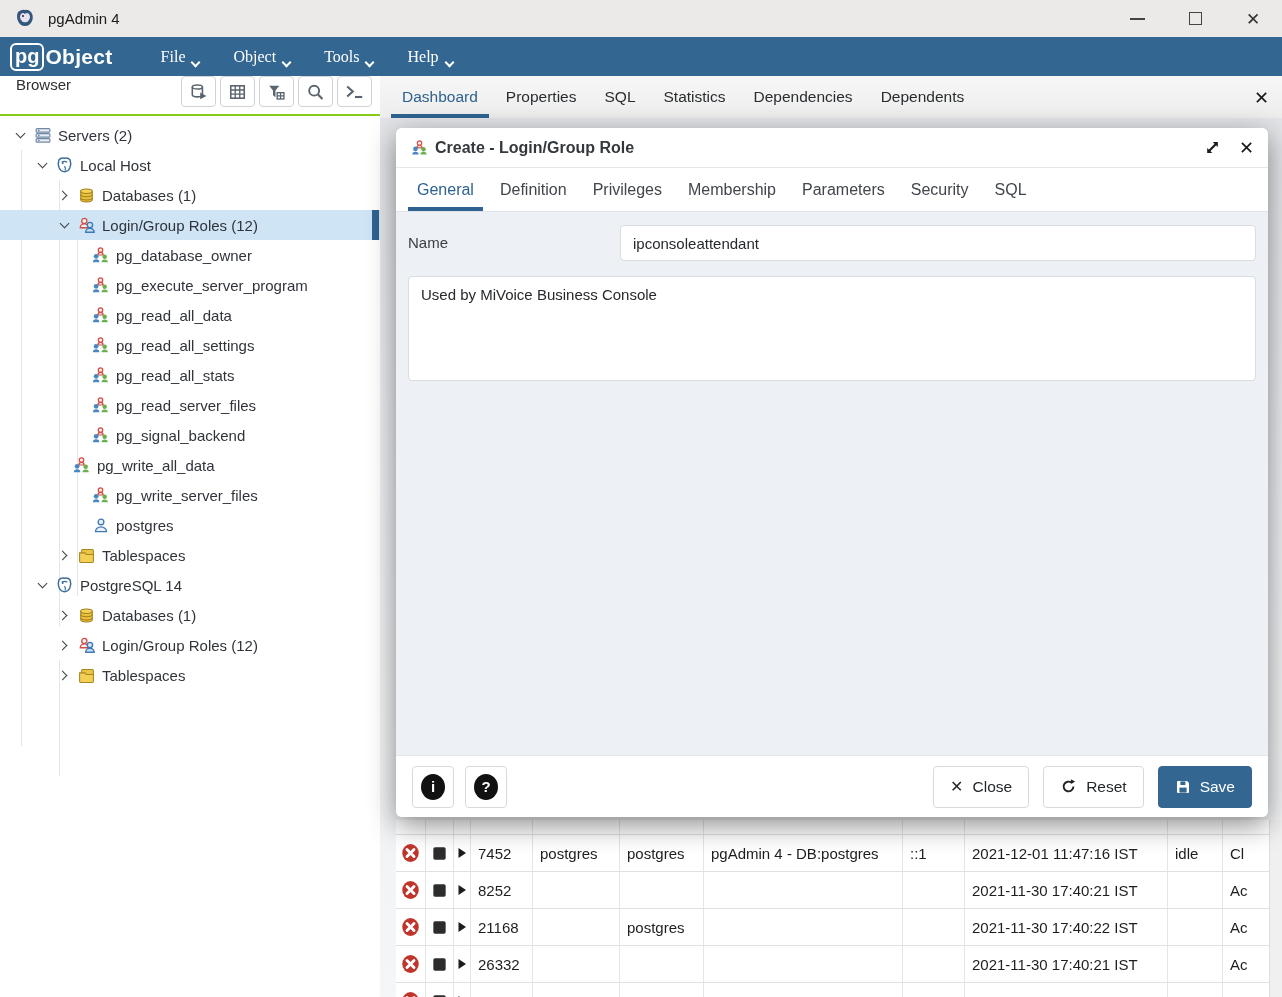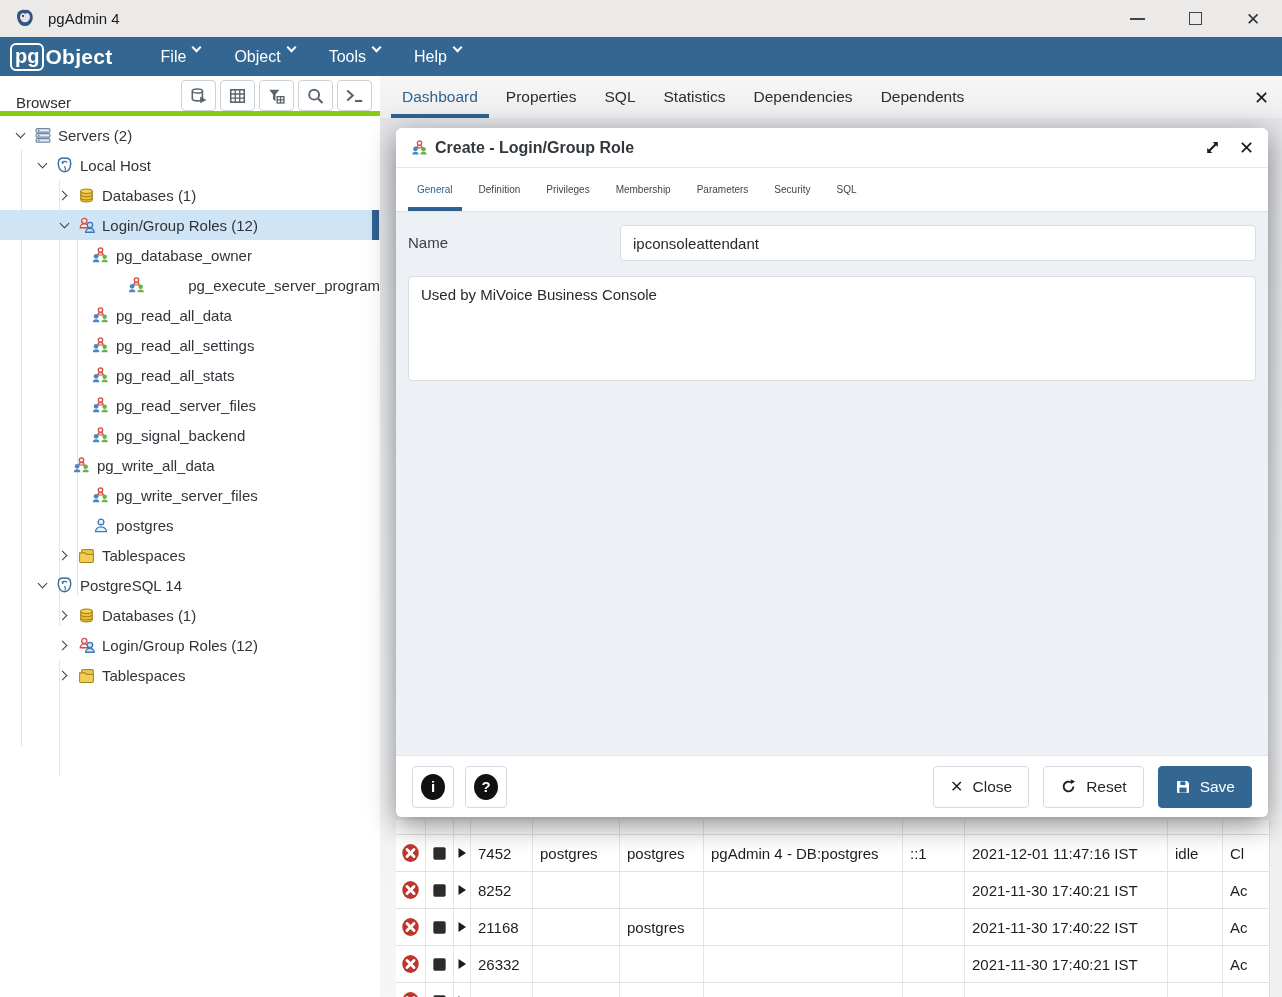--- a/index.html
+++ b/index.html
@@ -15,27 +15,27 @@
   .wbtn { width:58px; height:100%; display:flex; align-items:center; justify-content:center; color:#333; }
   .glyph-min { width:15px; border-top:2px solid #444; display:inline-block; }
   .glyph-max { width:13px; height:13px; border:1.5px solid #444; display:inline-block; }
   .glyph-x { font-family:"DejaVu Sans", sans-serif; font-size:17px; color:#333; }
 
   
   .menubar { height:39px; background:var(--accent,#336791); display:flex; align-items:center; padding-left:10px; }
   .brand { display:flex; align-items:center; margin-right:48px; }
   .brand .pgbox { border:2.5px solid #fff; border-radius:6px; color:#fff; font-weight:bold; font-size:20px; padding:0 3px 2px 3px; line-height:22px; }
   .brand .admin { color:#fff; font-weight:bold; font-size:21px; letter-spacing:.3px; margin-left:1px; }
-  .menu-item { color:#fff; font-size:16px; font-weight:500; margin-right:34px; display:flex; align-items:flex-start; cursor:default; }
+  .menu-item { color:#fff; font-size:16px; font-weight:500; margin-right:34px; display:flex; align-items:flex-end; cursor:default;font-family:Liberation Serif, serif; }
   .chev-w { width:7px; height:7px; border-right:2px solid #fff; border-bottom:2px solid #fff; transform:rotate(45deg); margin-left:7px; margin-top:-4px; }
 
   
   .workspace { position:absolute; top:76px; left:0; right:0; bottom:0; display:flex; }
   .sidebar { width:380px; background:#fff; position:relative; flex:none; }
-  .sidebar-header { height:40px; display:flex; align-items:flex-end; padding:0 8px 0 16px; border-bottom:5px solid #84cc16; }
+  .sidebar-header { height:40px; display:flex; align-items:flex-start; padding:0 8px 0 16px; border-bottom:2px solid #84cc16; }
   .sidebar-title { font-size:15px; color:#2e2e2e; }
   .side-toolbar { margin-left:auto; display:flex; gap:4px; }
   .tool-btn { width:35px; height:31px; background:#fff; border:1px solid #cfd3d8; border-radius:4px; display:flex; align-items:center; justify-content:center; }
 
   .tree { position:relative; padding-top:4px; }
   .guide { position:absolute; width:1px; background:#e2e5e9; }
   .trow { height:30px; display:flex; align-items:center; font-size:15px; color:#30343a; position:relative; cursor:default; }
   .trow.selected { background:var(--selection,#cfe4f5); }
   .trow.selected::after { content:""; position:absolute; right:1px; top:0; bottom:0; width:7px; background:#2e6290; }
   .chevslot { width:20px; display:flex; align-items:center; justify-content:center; flex:none; }
@@ -62,21 +62,21 @@
   .acell.center { justify-content:center; padding-left:0; }
   .act-scroll { position:absolute; right:0; top:702px; width:13px; height:177px; background:#f0f0f0; border-left:1px solid #dedede; }
 
   
   .dialog { position:absolute; left:396px; top:128px; width:872px; height:689px; background:#edf0f4; border-radius:6px; box-shadow:0 8px 28px rgba(0,0,0,.45); display:flex; flex-direction:column; }
   .dlg-header { height:40px; background:#fff; border-radius:6px 6px 0 0; border-bottom:1px solid #e4e7ea; display:flex; align-items:center; padding:0 14px; flex:none; }
   .dlg-title { font-size:16px; font-weight:bold; color:#33383d; margin-left:6px; }
   .dlg-ctrl { margin-left:auto; display:flex; align-items:center; gap:18px; }
   .dlg-x { font-family:"DejaVu Sans",sans-serif; font-size:18px; font-weight:bold; color:#1a1a1a; }
   .dlg-tabs { height:44px; background:#fff; border-bottom:1px solid #dfe3e7; display:flex; align-items:stretch; padding:0 8px; flex:none; }
-  .dtab { display:flex; align-items:center; padding:0 13px; font-size:10px; color:#41464c; position:relative; cursor:default; }
+  .dtab { display:flex; align-items:center; padding:0 13px; font-size:16px; color:#41464c; position:relative; cursor:default; }
   .dtab.active { color:#2e6290; }
   .dtab.active::after { content:""; position:absolute; left:4px; right:4px; bottom:0; height:4px; background:#2e6290; }
   .dlg-body { flex:1; padding:13px 12px; }
   .frow { display:flex; margin-bottom:15px; }
   .flabel { width:212px; font-size:15px; color:#393e44; padding-top:9px; flex:none; }
   .fctrl { flex:1; }
   .tinput { height:36px; background:#fff; border:1px solid #d9dce0; border-radius:4px; width:100%; font-size:15px; color:#26292d; padding:0 12px; font-family:"Liberation Sans",sans-serif; outline:none; }
   .tarea { height:105px; background:#fff; border:1px solid #d9dce0; border-radius:4px; width:100%; font-size:15px; color:#26292d; padding:9px 12px; font-family:"Liberation Sans",sans-serif; resize:none; outline:none; }
   .dlg-footer { height:62px; background:#fff; border-top:1px solid #e4e7ea; border-radius:0 0 6px 6px; display:flex; align-items:center; padding:0 16px; flex:none; }
   .icon-btn { width:42px; height:42px; background:#fff; border:1px solid #d6dade; border-radius:4px; display:flex; align-items:center; justify-content:center; margin-right:11px; }
@@ -259,21 +259,21 @@
                 <circle cx="8" cy="3.6" r="2" fill="#fdeeee" stroke="#cf5047" stroke-width="1.1"></circle>
                 <path d="M5.7 8 a2.3 2.3 0 0 1 4.6 0 z" fill="#fdeeee" stroke="#cf5047" stroke-width="1.1"></path>
                 <circle cx="4.1" cy="9.2" r="2.1" fill="#4a86c0"></circle>
                 <path d="M1.2 14.4 a2.9 2.6 0 0 1 5.8 0 z" fill="#4a86c0"></path>
                 <circle cx="11.7" cy="9.5" r="2" fill="#6cb04e"></circle>
                 <path d="M8.9 14.4 a2.8 2.4 0 0 1 5.6 0 z" fill="#6cb04e"></path>
               </svg>
             </span>
             <span class="tlabel">pg_database_owner</span>
           </div>
-          <div class="trow" style="padding-left: 68px; justify-content: space-between;">
+          <div class="trow" style="padding-left: 68px;">
             <span class="chevslot"></span>
             <span class="ticon">
               <svg width="19" height="18" viewBox="0 0 16 16">
                 <circle cx="8" cy="3.6" r="2" fill="#fdeeee" stroke="#cf5047" stroke-width="1.1"></circle>
                 <path d="M5.7 8 a2.3 2.3 0 0 1 4.6 0 z" fill="#fdeeee" stroke="#cf5047" stroke-width="1.1"></path>
                 <circle cx="4.1" cy="9.2" r="2.1" fill="#4a86c0"></circle>
                 <path d="M1.2 14.4 a2.9 2.6 0 0 1 5.8 0 z" fill="#4a86c0"></path>
                 <circle cx="11.7" cy="9.5" r="2" fill="#6cb04e"></circle>
                 <path d="M8.9 14.4 a2.8 2.4 0 0 1 5.6 0 z" fill="#6cb04e"></path>
               </svg>

